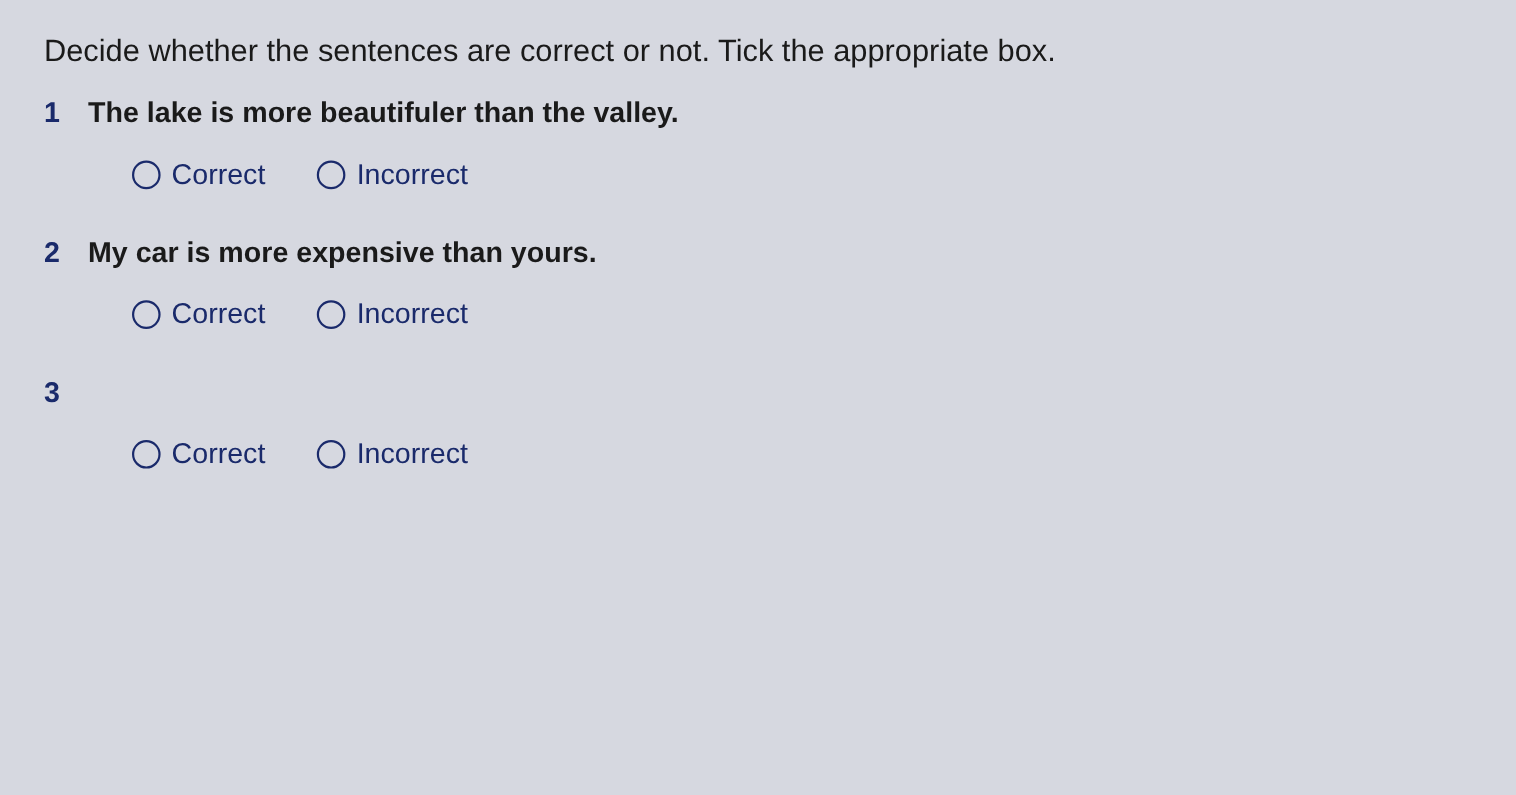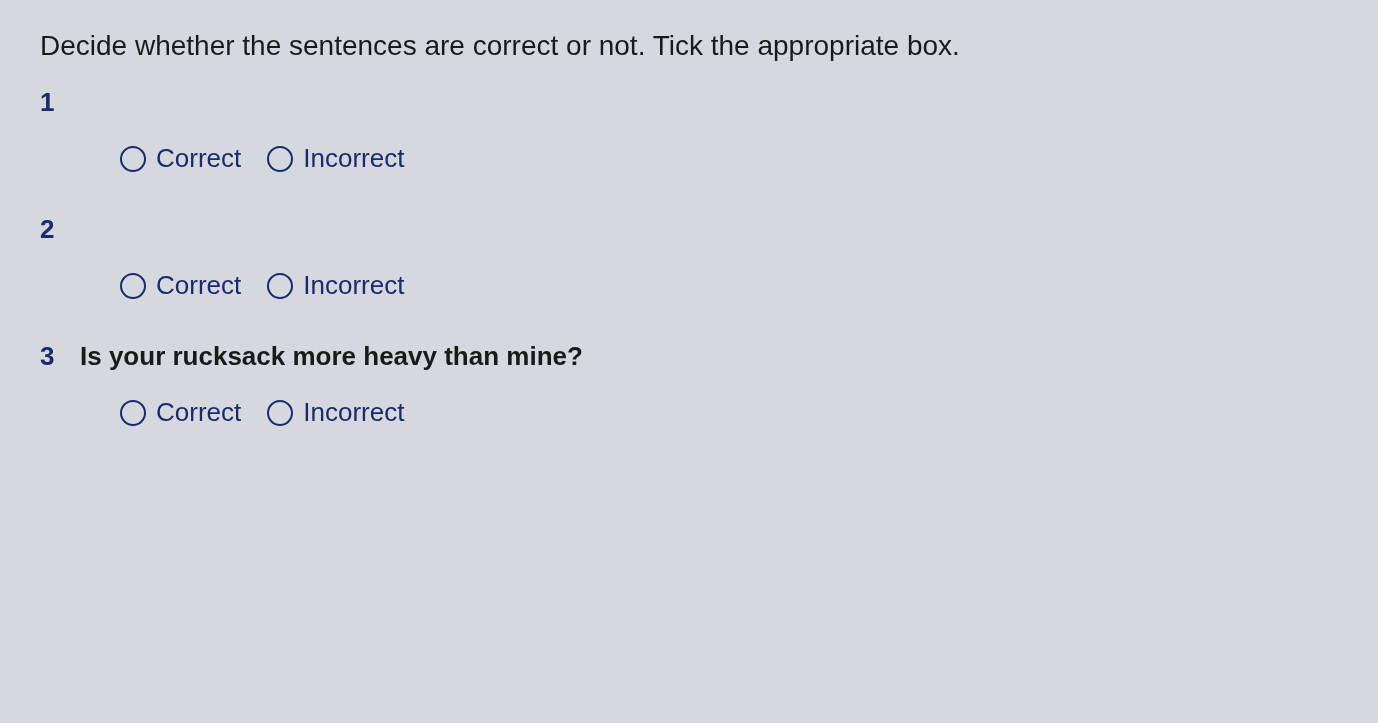--- a/index.html
+++ b/index.html
@@ -45,21 +45,21 @@
     }
 
     .question-sentence {
       color: #1a1a1a;
       font-weight: bold;
     }
 
     .options {
       display: flex;
       align-items: center;
-      gap: 26px;
+      gap: 47px;
       padding-left: 80px;
       margin-bottom: 10px;
     }
 
     .option-label {
       display: flex;
       align-items: center;
       gap: 10px;
       font-size: 26px;
       color: #1a2a6b;
@@ -83,51 +83,52 @@
   </style>
 </head>
 <body>
 
 <p class="instructions">Decide whether the sentences are correct or not. Tick the appropriate box.</p>
 
 <div id="questions-container">
     <div class="question-block">
       <div class="question-text">
         <span class="question-number">1</span>
+        <span class="question-sentence">The lake is more beautifuler than the valley.</span>
       </div>
       <div class="options">
         <label class="option-label">
           <span class="radio-circle"></span>
           <span class="option-text">Correct</span>
         </label>
         <label class="option-label">
           <span class="radio-circle"></span>
           <span class="option-text">Incorrect</span>
         </label>
       </div>
     </div>
     <div class="question-block">
       <div class="question-text">
         <span class="question-number">2</span>
+        <span class="question-sentence">My car is more expensive than yours.</span>
       </div>
       <div class="options">
         <label class="option-label">
           <span class="radio-circle"></span>
           <span class="option-text">Correct</span>
         </label>
         <label class="option-label">
           <span class="radio-circle"></span>
           <span class="option-text">Incorrect</span>
         </label>
       </div>
     </div>
     <div class="question-block">
       <div class="question-text">
         <span class="question-number">3</span>
-        <span class="question-sentence">Is your rucksack more heavy than mine?</span>
       </div>
       <div class="options">
         <label class="option-label">
           <span class="radio-circle"></span>
           <span class="option-text">Correct</span>
         </label>
         <label class="option-label">
           <span class="radio-circle"></span>
           <span class="option-text">Incorrect</span>
         </label>

